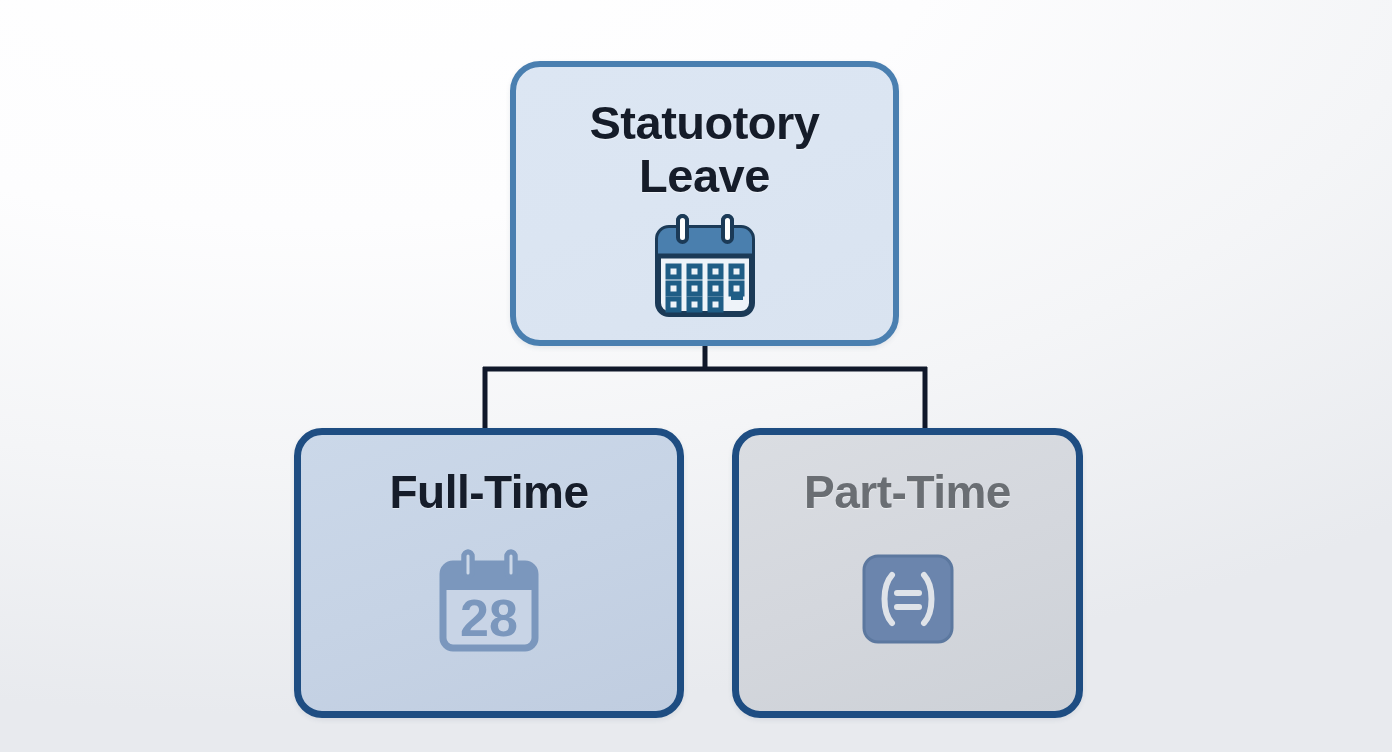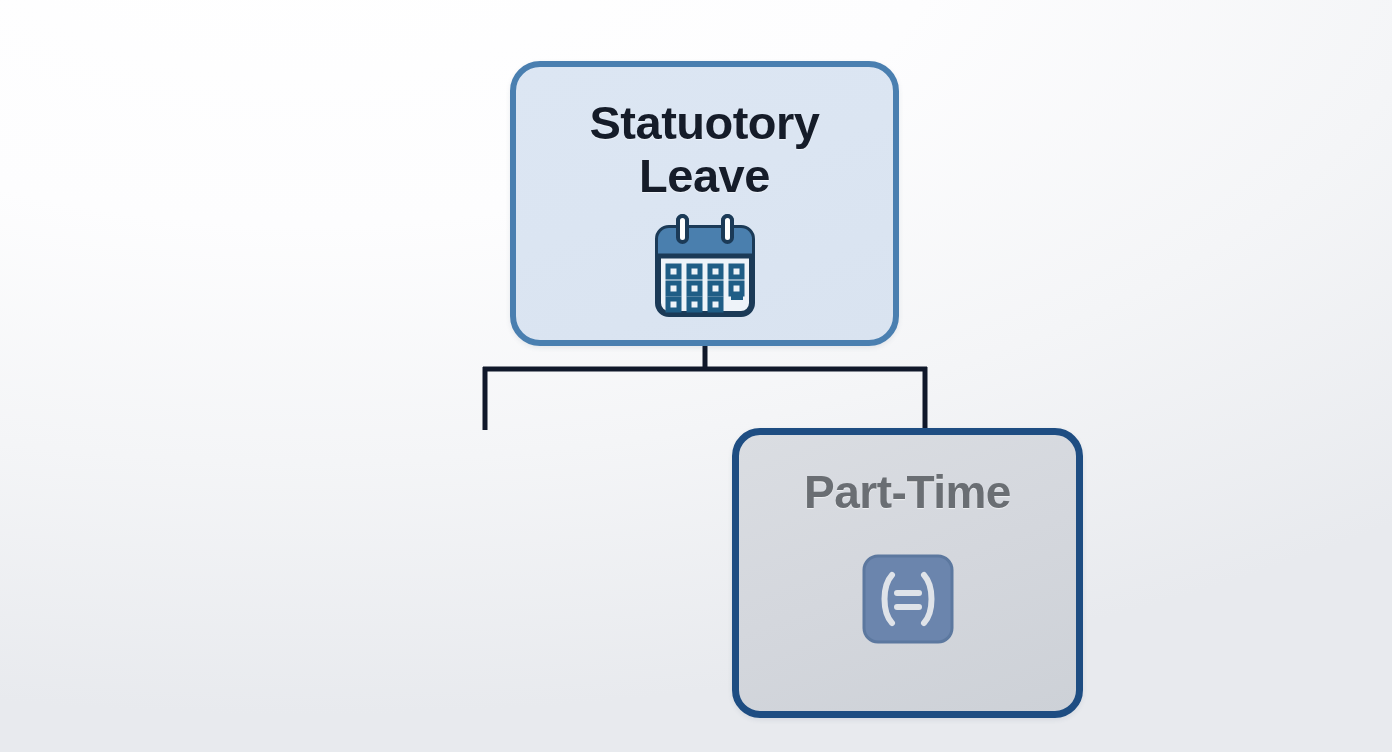--- a/index.html
+++ b/index.html
@@ -161,20 +161,39 @@
           <rect x="79" y="69" width="11" height="11"></rect>
           <rect x="16" y="85" width="11" height="11"></rect>
           <rect x="37" y="85" width="11" height="11"></rect>
           <rect x="58" y="85" width="11" height="11"></rect>
         </g>
         <line x1="79" y1="84" x2="91" y2="84" stroke="#1f5d86" stroke-width="4"></line>
       </svg>
     </div>
   </div>
 
+  <div class="node node-left">
+    <div class="node-title">Full-Time</div>
+    <div class="node-icon">
+      <svg width="104" height="104" viewBox="0 0 104 104" aria-hidden="true">
+
+        <rect x="27" y="3" width="8" height="25" rx="4" fill="#ccd8e8" stroke="#7b97bd" stroke-width="5"></rect>
+        <rect x="70" y="3" width="8" height="25" rx="4" fill="#ccd8e8" stroke="#7b97bd" stroke-width="5"></rect>
+
+        <rect x="6" y="15" width="92" height="84" rx="10" fill="#c8d4e6" stroke="#7b97bd" stroke-width="7"></rect>
+
+        <path d="M6 25 a10 10 0 0 1 10 -10 h72 a10 10 0 0 1 10 10 v16 h-92 z" fill="#7b97bd"></path>
+
+        <rect x="27" y="3" width="8" height="25" rx="4" fill="#ccd8e8" stroke="#7b97bd" stroke-width="5"></rect>
+        <rect x="70" y="3" width="8" height="25" rx="4" fill="#ccd8e8" stroke="#7b97bd" stroke-width="5"></rect>
+
+        <text x="52" y="87" text-anchor="middle" font-family="Liberation Sans, sans-serif" font-size="52" font-weight="bold" fill="#7b97bd">28</text>
+      </svg>
+    </div>
+  </div>
 
   <div class="node node-right">
     <div class="node-title">Part-Time</div>
     <div class="node-icon">
       <svg width="94" height="92" viewBox="0 0 94 92" aria-hidden="true">
         <rect x="3" y="3" width="88" height="86" rx="14" fill="#6b85ad" stroke="#5c789f" stroke-width="3"></rect>
 
         <path d="M31 22 C21 33, 21 59, 31 70" fill="none" stroke="#dfe3e9" stroke-width="6" stroke-linecap="round"></path>
 
         <path d="M63 22 C73 33, 73 59, 63 70" fill="none" stroke="#dfe3e9" stroke-width="6" stroke-linecap="round"></path>

